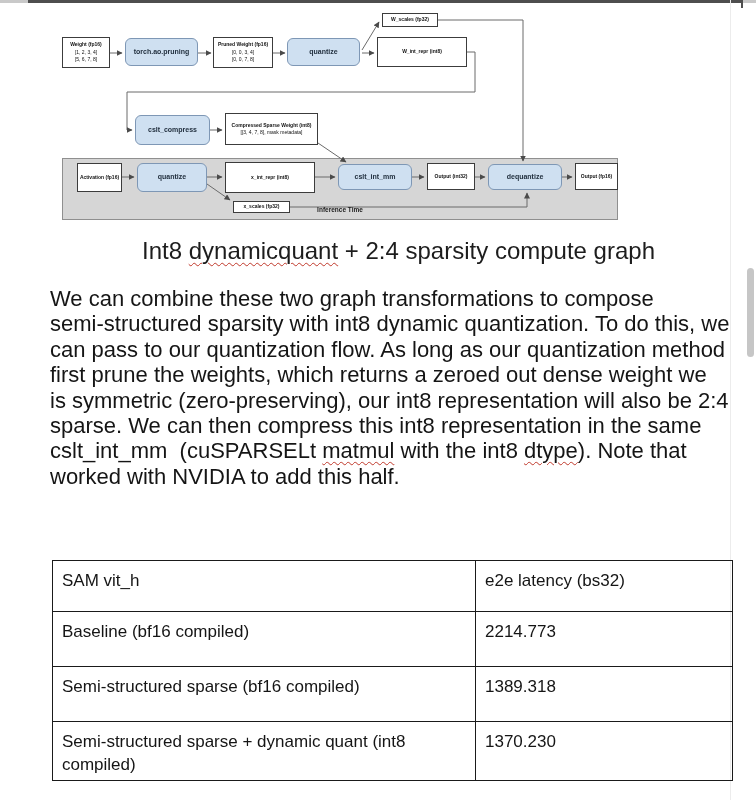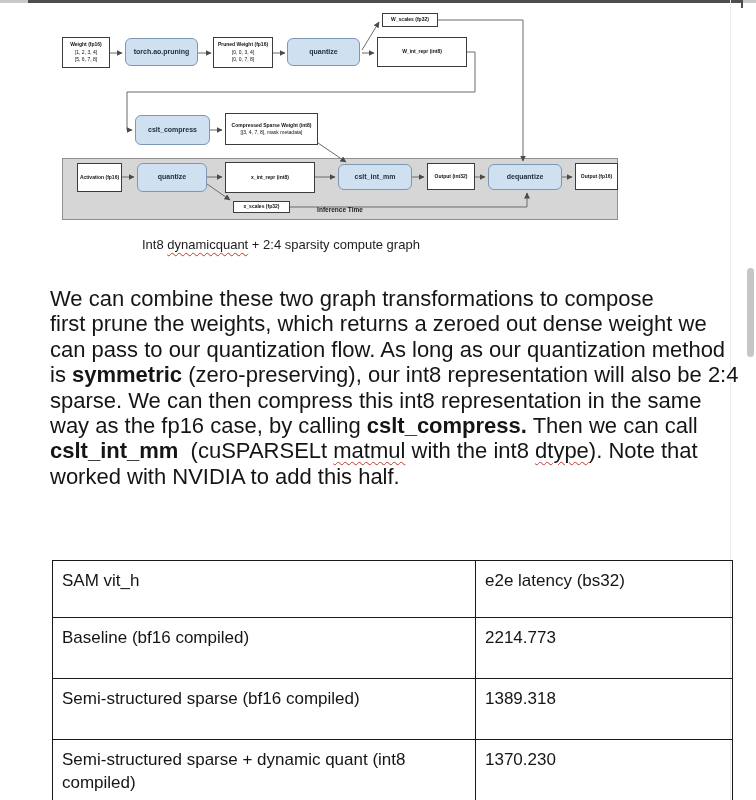--- a/index.html
+++ b/index.html
@@ -26,33 +26,33 @@
   #connectors{position:absolute;left:0;top:0;width:756px;height:228px;}
   .dbox{position:absolute;box-sizing:border-box;display:flex;flex-direction:column;
     justify-content:center;align-items:center;text-align:center;
     background:#ffffff;border:1px solid #3c3c3c;font-size:5px;line-height:1.5;color:#111;}
   .dbox span{display:block;white-space:nowrap;}
   .dbox .t{font-weight:bold;}
   .proc{background:#cfe0f1;border:1px solid #7e97b5;border-radius:6px;
     font-size:7px;font-weight:bold;color:#22303f;}
 
   
-  #figure-caption{position:absolute;left:142px;top:237px;font-size:13px;color:#1d1d1d;white-space:nowrap;}
+  #figure-caption{position:absolute;left:142px;top:237px;font-size:24px;color:#1d1d1d;white-space:nowrap;}
 
   
   #body-paragraph{position:absolute;left:50px;top:286px;width:680px;}
   .pline{font-size:22px;line-height:25.4px;white-space:nowrap;color:#151515;}
-  .b{font-weight:bold;}
+  .b{font-weight:normal;}
   .sq{text-decoration:underline;text-decoration-style:wavy;text-decoration-color:#c0392b;
       text-decoration-thickness:1px;text-underline-offset:3px;}
 
   
   #perf-table{position:absolute;left:52px;top:560px;border-collapse:collapse;table-layout:fixed;}
   #perf-table td{border:1.5px solid #1a1a1a;vertical-align:top;
-    padding:8px 8px 10px 9px;font-size:17px;line-height:23px;color:#151515;}
+    padding:8px 8px 4px 9px;font-size:17px;line-height:23px;color:#151515;}
   #perf-table tr:nth-child(1) td{height:38px;}
   #perf-table tr:nth-child(2) td{height:42px;}
   #perf-table tr:nth-child(3) td{height:42px;}
   #perf-table tr:nth-child(4) td{height:40px;}
   #perf-table tr:nth-child(5) td{height:62px;}
 </style>
 </head>
 <body>
 
 <div class="topline">
@@ -145,25 +145,25 @@
         <span class="t">Output (fp16)</span>
       </div>
     </div>
   <div id="inference-label">Inference Time</div>
 </div>
 
 <div id="figure-caption"><span>Int8 </span><span class="sq">dynamicquant</span><span> + 2:4 sparsity compute graph</span></div>
 
 <div id="body-paragraph">
     <div class="pline"><span>We can combine these two graph transformations to compose</span></div>
+    <div class="pline"><span>semi-structured sparsity with int8 dynamic quantization. To do this, we</span></div>
+    <div class="pline"><span>can pass to our quantization flow. As long as our quantization method</span></div>
     <div class="pline"><span>first prune the weights, which returns a zeroed out dense weight we</span></div>
-    <div class="pline"><span>can pass to our quantization flow. As long as our quantization method</span></div>
     <div class="pline"><span>is </span><span class="b">symmetric</span><span> (zero-preserving), our int8 representation will also be 2:4</span></div>
     <div class="pline"><span>sparse. We can then compress this int8 representation in the same</span></div>
-    <div class="pline"><span>way as the fp16 case, by calling </span><span class="b">cslt_compress.</span><span> Then we can call</span></div>
     <div class="pline"><span class="b">cslt_int_mm</span><span>&nbsp; (cuSPARSELt </span><span class="sq">matmul</span><span> with the int8 </span><span class="sq">dtype</span><span>). Note that</span></div>
     <div class="pline"><span>worked with NVIDIA to add this half.</span></div>
   </div>
 
 <table id="perf-table">
   <colgroup>
       <col id="col1" style="width: 423px;">
       <col id="col2" style="width: 257px;">
     </colgroup>
   <tbody id="perf-table-body">

